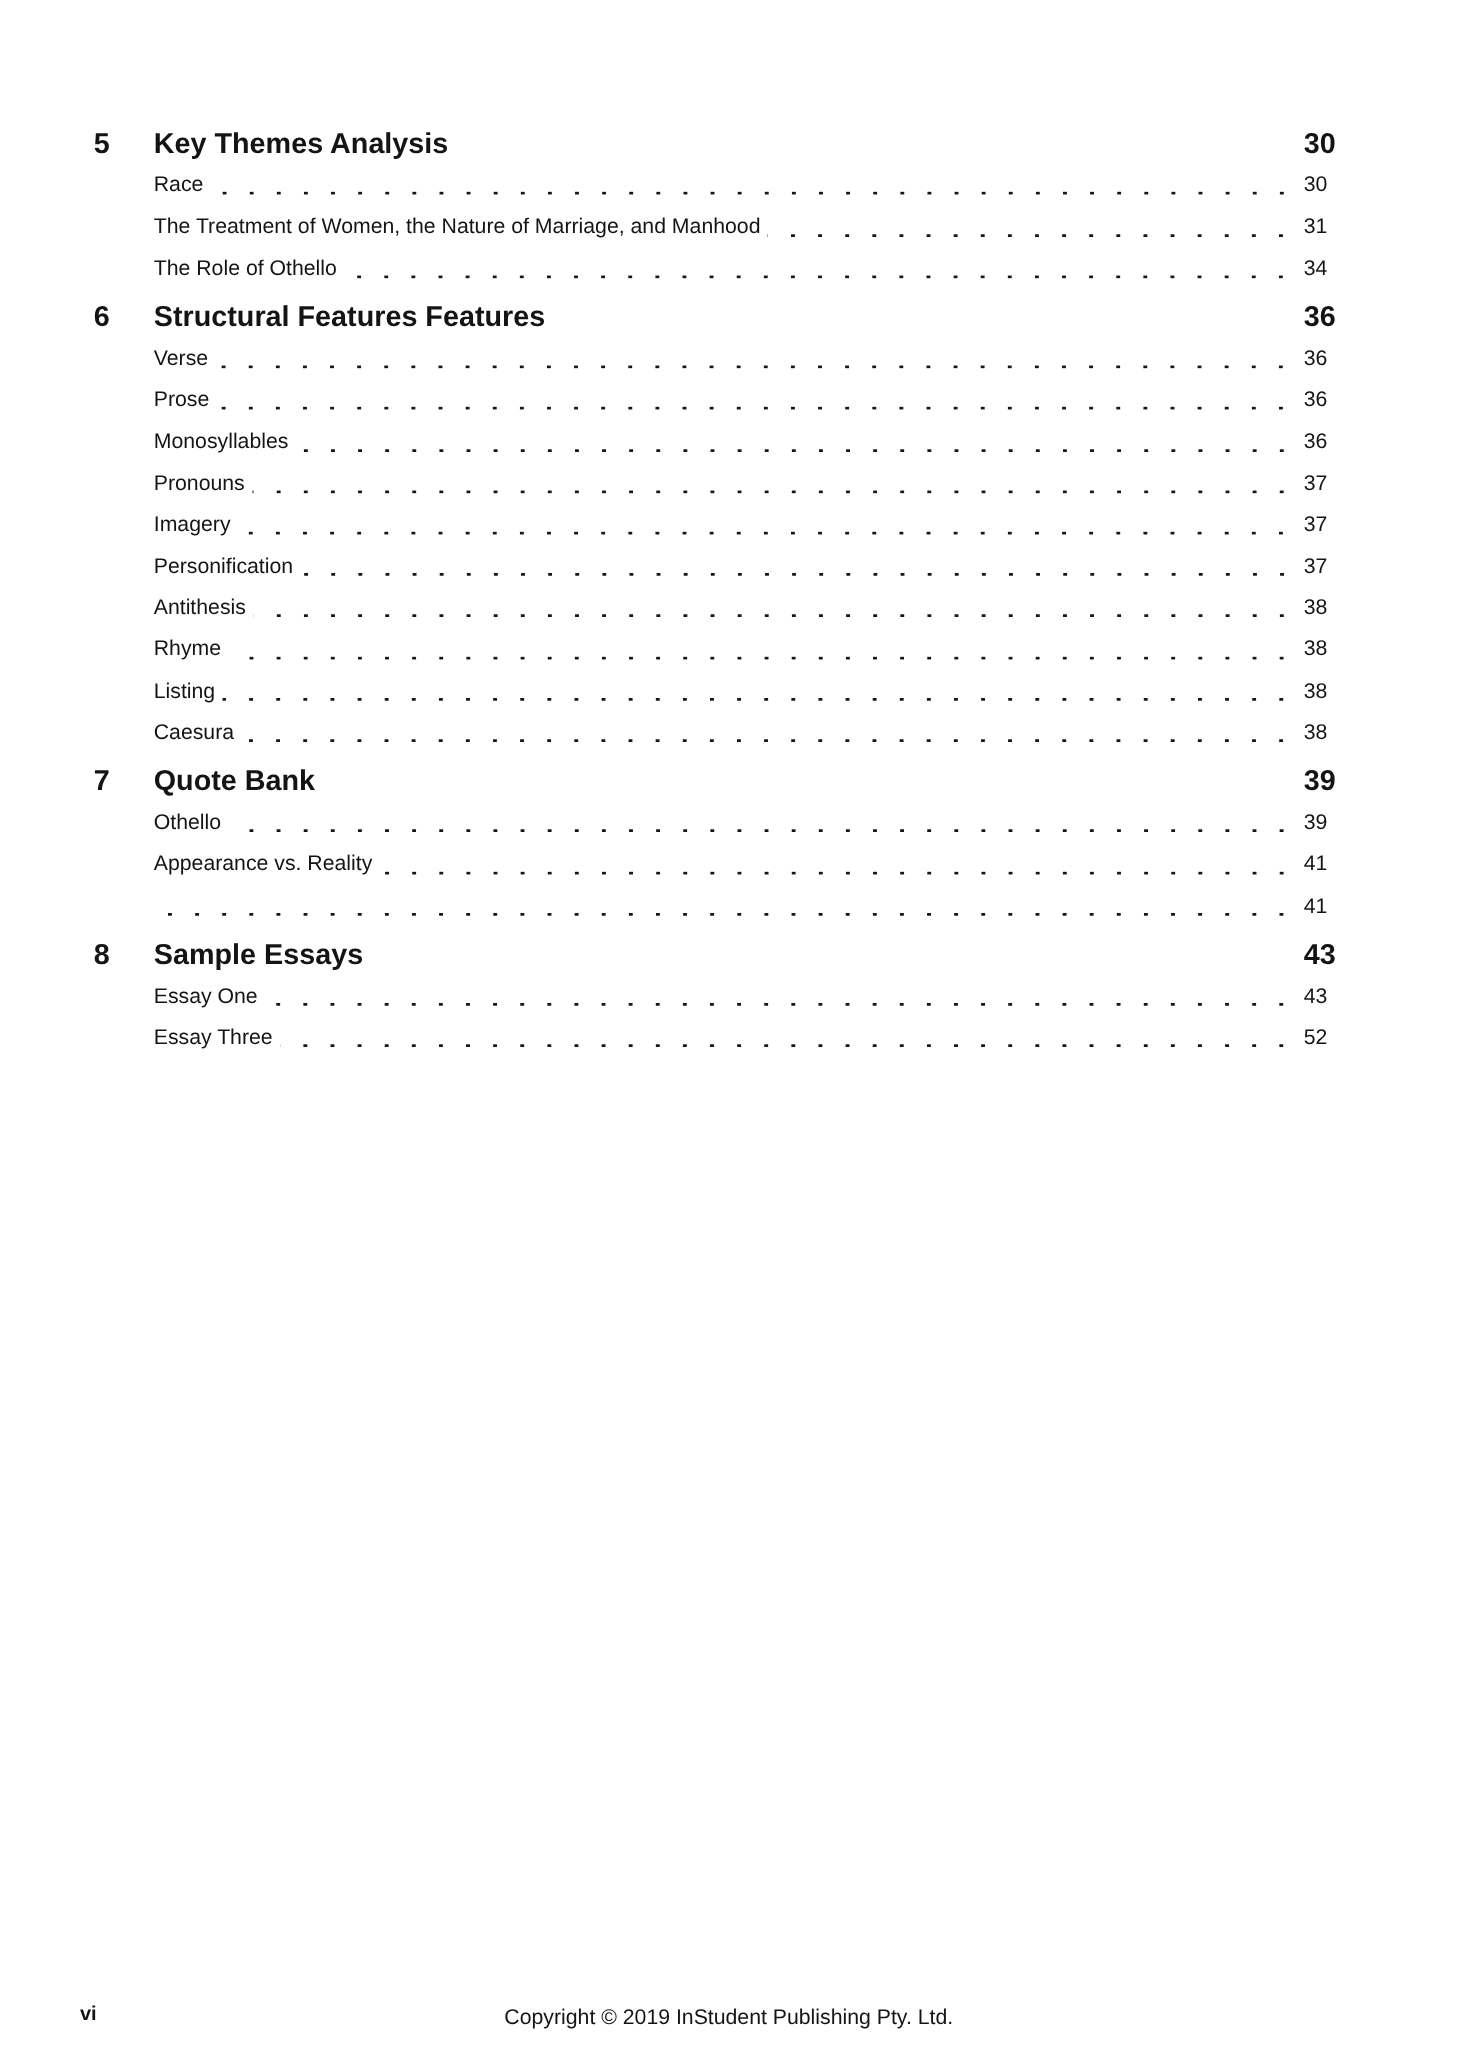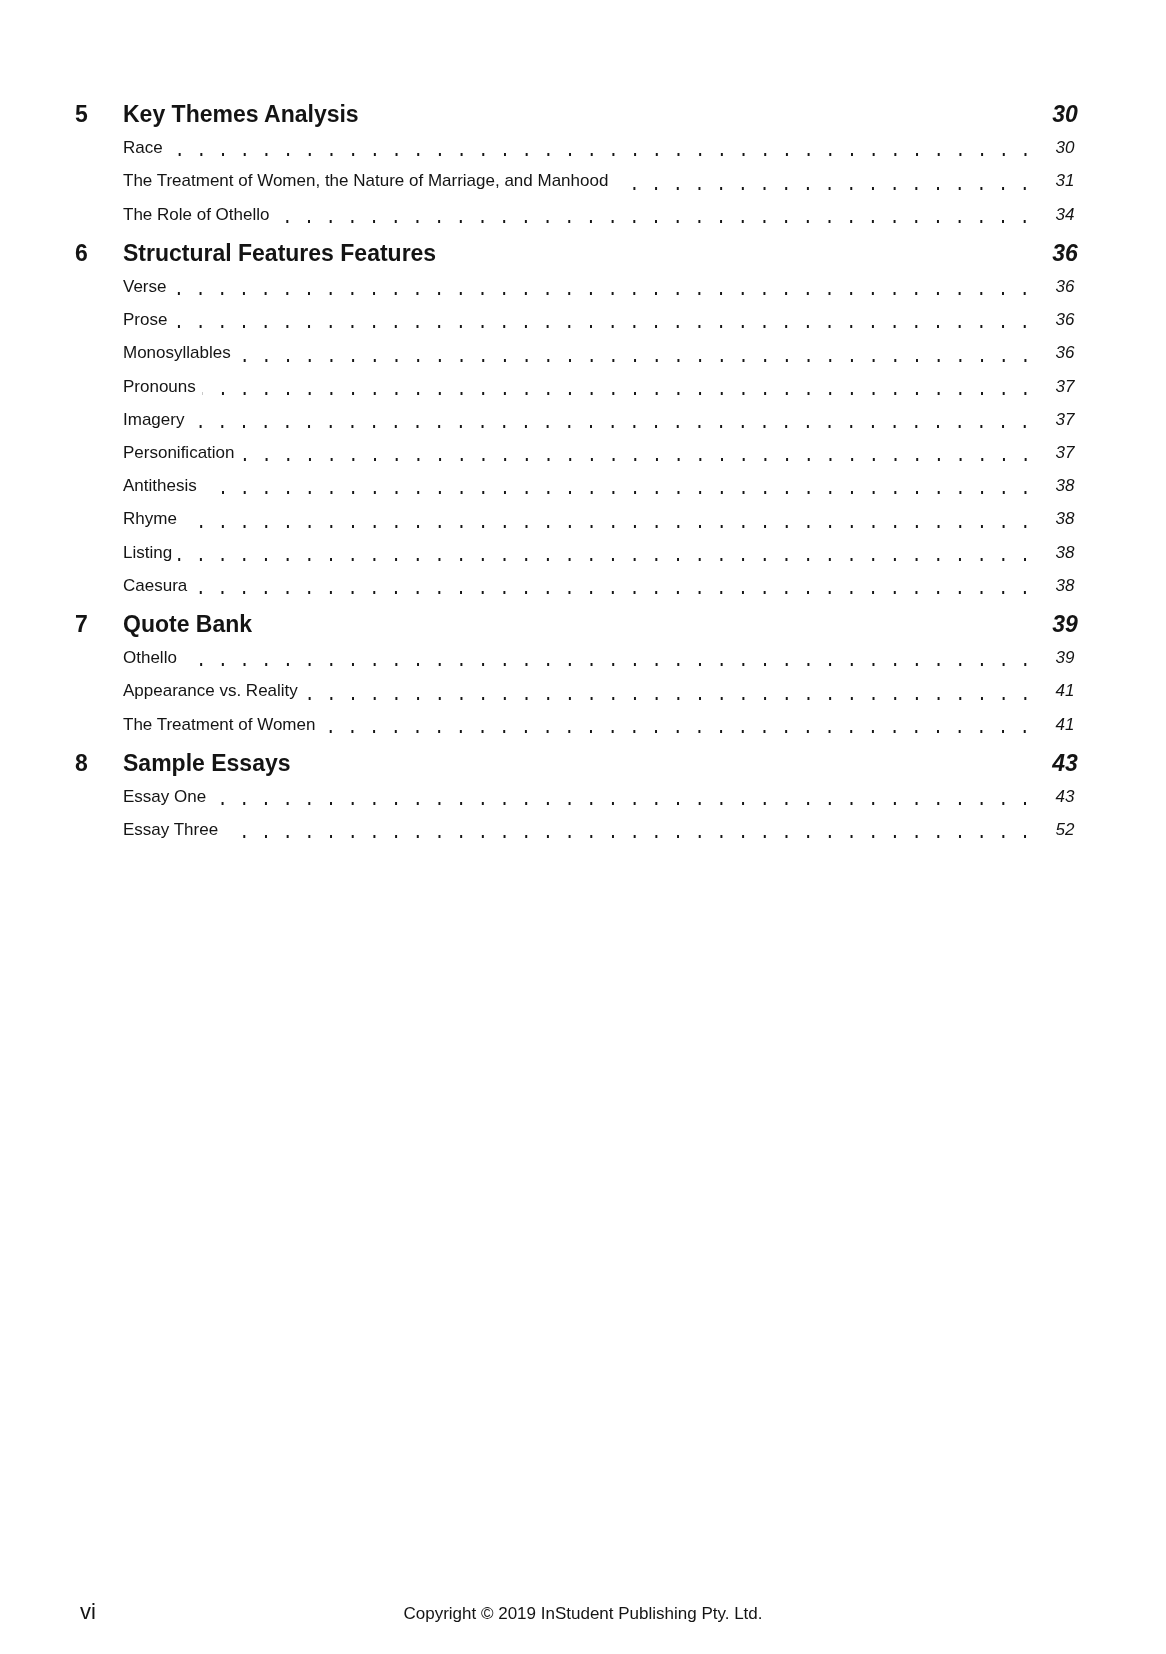--- a/index.html
+++ b/index.html
@@ -36,40 +36,39 @@
   .row .leader {
     flex: 1 1 auto;
     background-image: radial-gradient(circle 1.45px at 10.85px 2.5px, #161616 98%, rgba(0,0,0,0) 100%);
     background-size: 21.7px 5px;
     background-repeat: repeat-x;
     background-position: right 7px bottom 7px;
     margin-left: 6px;
   }
   .row .pg {
     flex: 0 0 44px;
-    text-align: center;
-    font-style: italic;
+    text-align: left;
   }
   .row.chapter {
     font-weight: bold;
     font-size: 23px;
     margin-top: 6px;
   }
   .row.chapter .leader {
     background: none;
   }
   .row.entry {
     font-size: 17px;
   }
   .footer-pg {
     position: absolute;
-    left: 80px;
+    left: 64px;
     top: 1600px;
-    font-weight: normal;
-    font-size: 22px;
+    font-weight: bold;
+    font-size: 16px;
     line-height: 24px;
   }
   .footer-copy {
     position: absolute;
     left: 0;
     right: 0;
     top: 1603px;
     text-align: center;
     font-size: 17px;
     line-height: 21px;
@@ -202,21 +201,20 @@
 
   <div class="row entry">
     <span class="num"></span>
     <span class="title">Appearance vs. Reality</span>
     <span class="leader"></span>
     <span class="pg">41</span>
   </div>
 
   <div class="row entry">
     <span class="num"></span>
-    <span class="title">The Treatment of Women</span>
     <span class="leader"></span>
     <span class="pg">41</span>
   </div>
 
   <div class="row chapter">
     <span class="num">8</span>
     <span class="title">Sample Essays</span>
     <span class="leader"></span>
     <span class="pg">43</span>
   </div>

